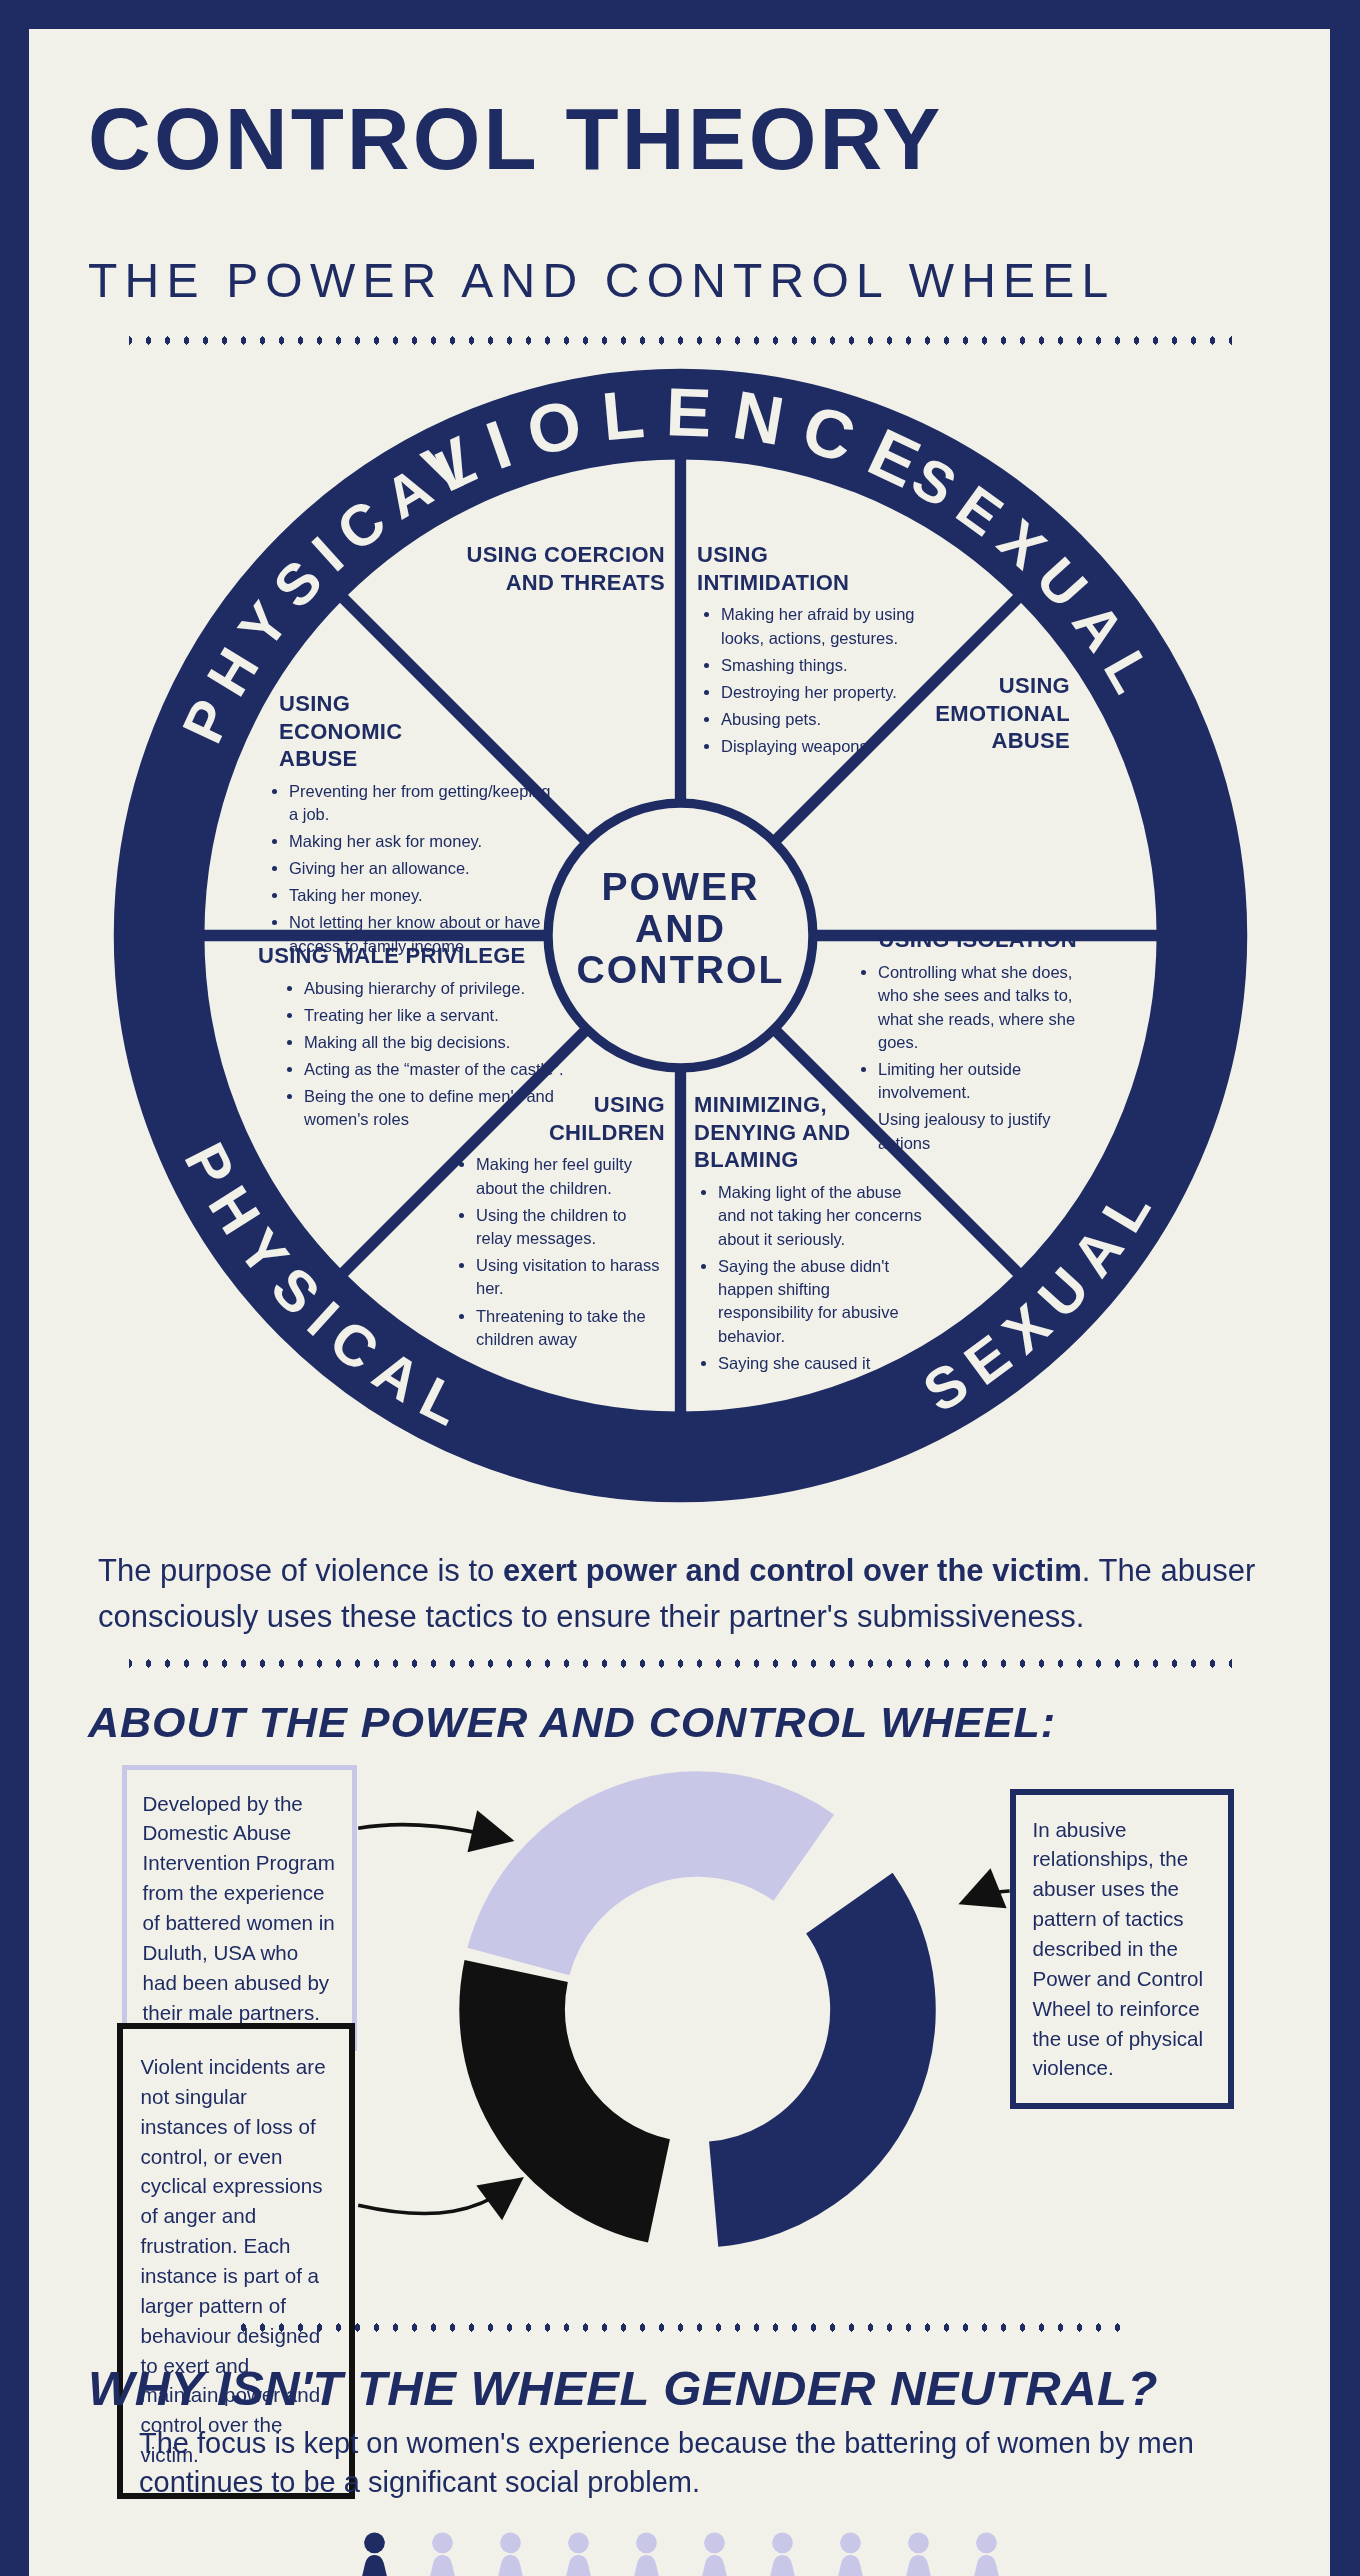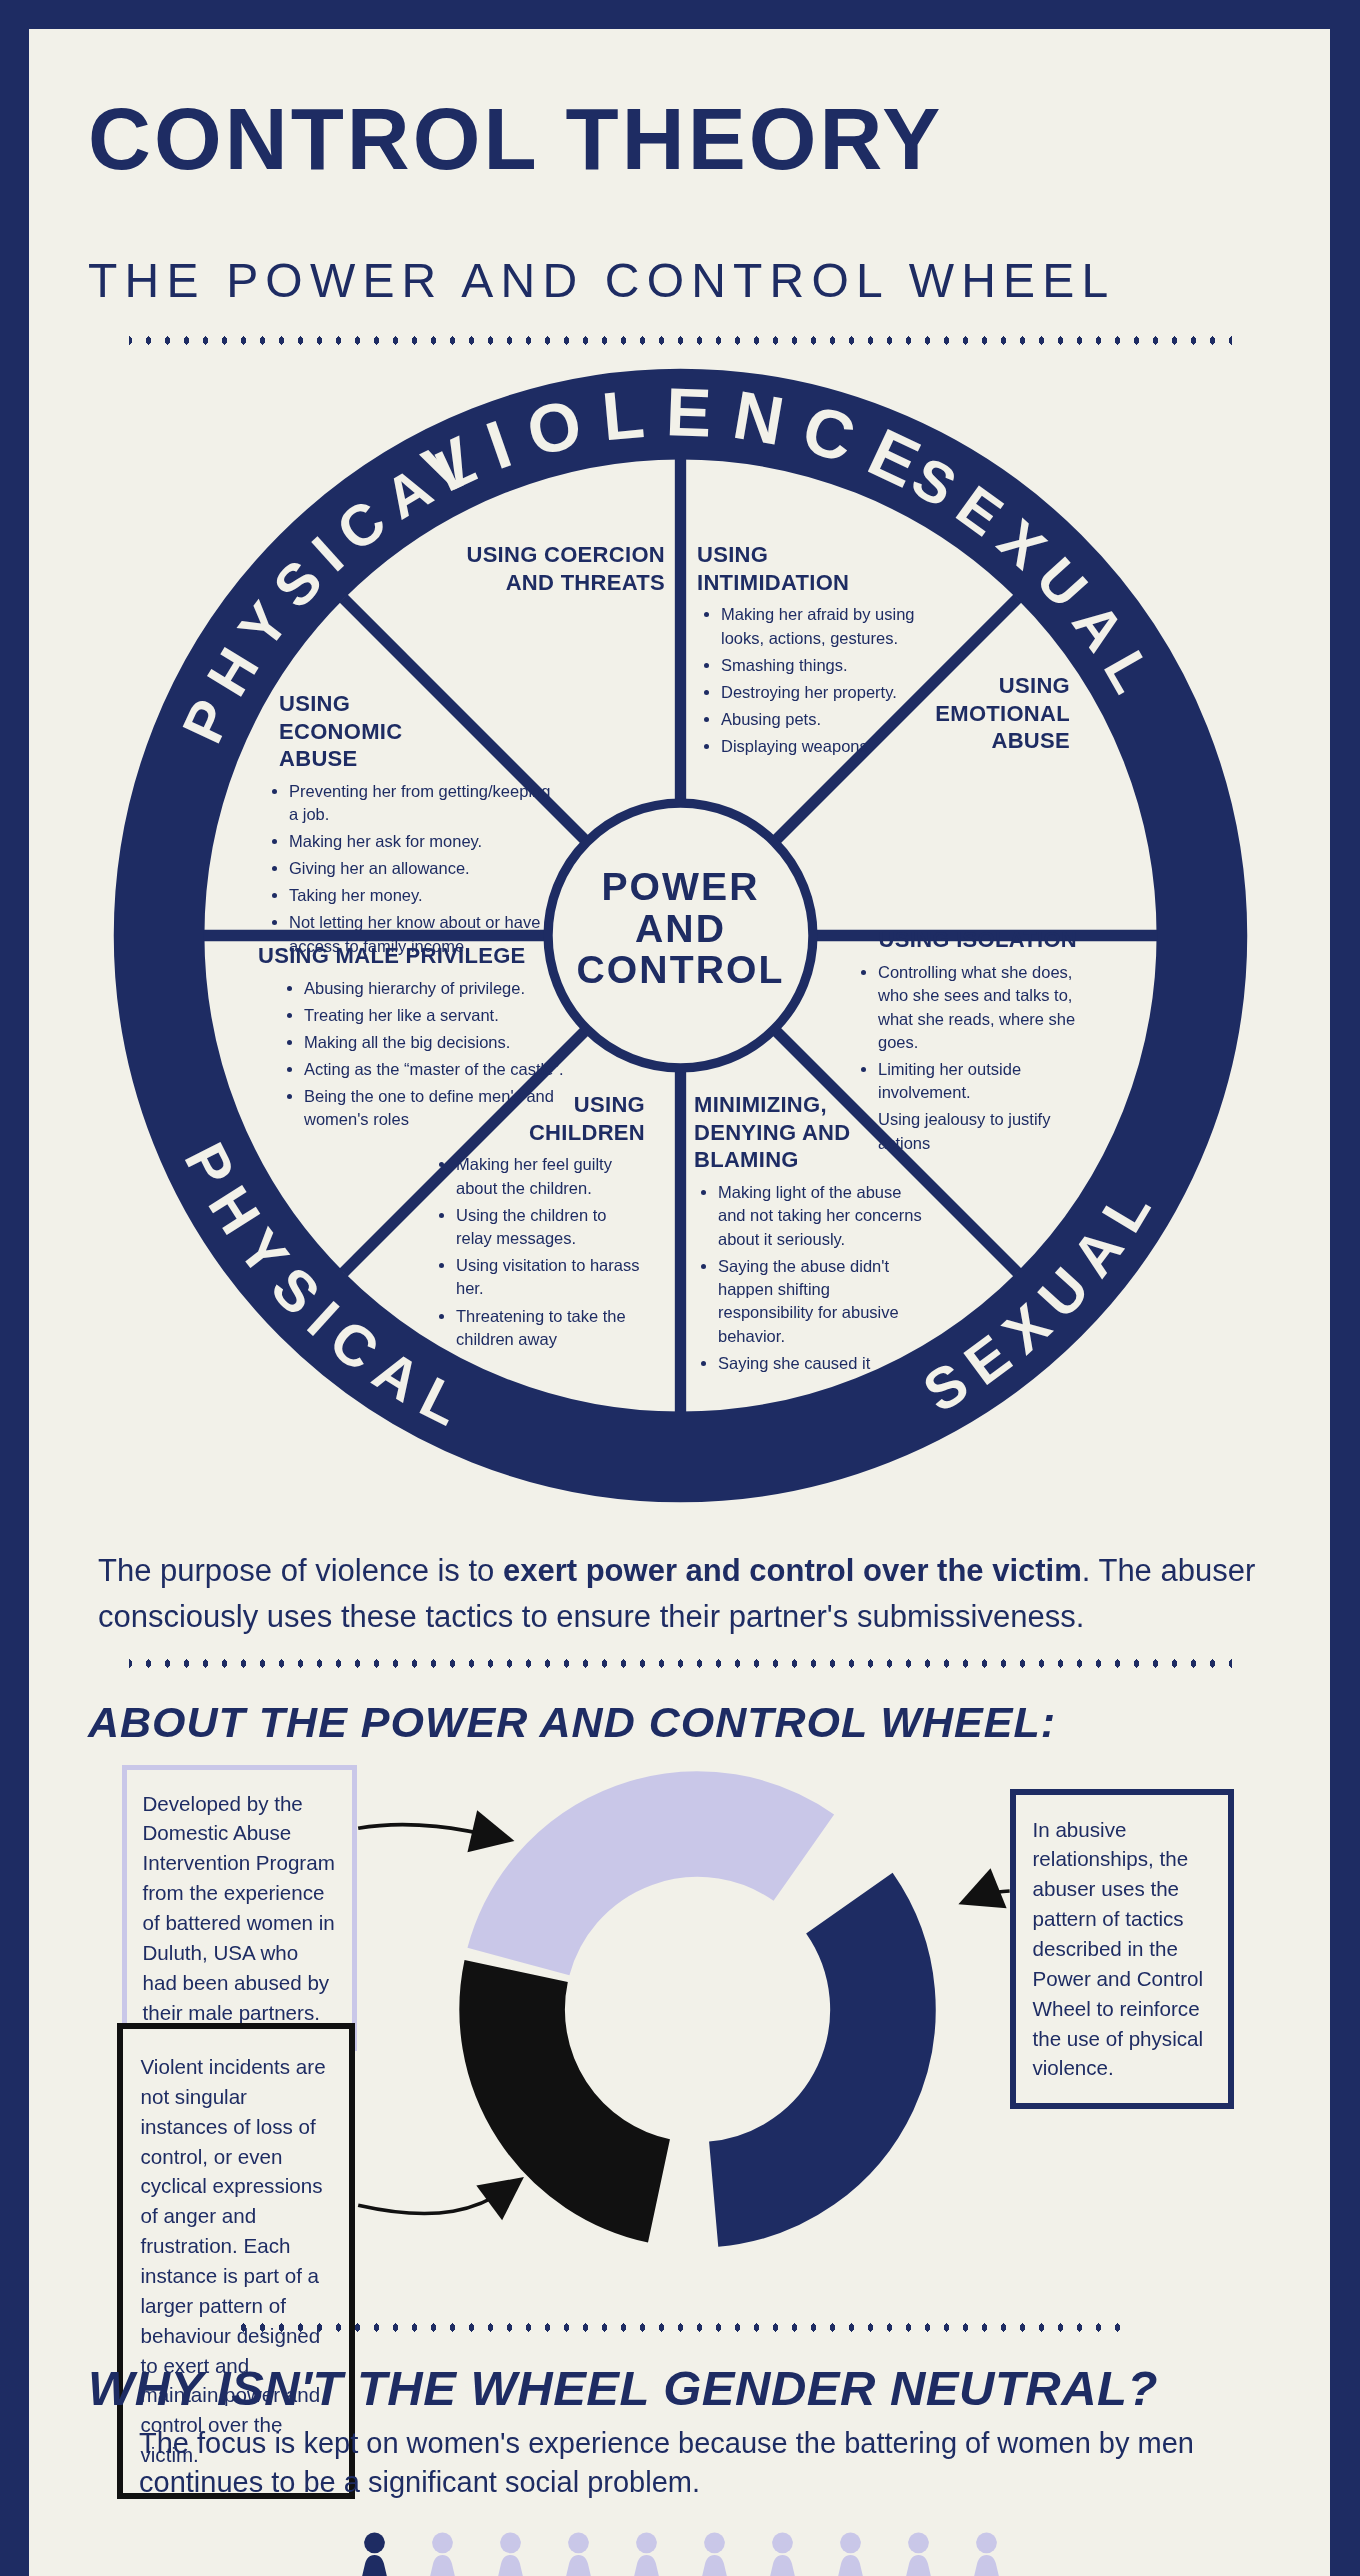--- a/index.html
+++ b/index.html
@@ -135,21 +135,21 @@
     </ul>
 </div>
 <div class="abs seg" style="left:854px;top:926px;width:223px">
   <div class="seg-title t-center">USING ISOLATION</div>
   <ul>
       <li>Controlling what she does, who she sees and talks to, what she reads, where she goes.</li>
       <li>Limiting her outside involvement.</li>
       <li>Using jealousy to justify actions</li>
     </ul>
 </div>
-<div class="abs seg" style="left:432px;top:1091px;width:213px">
+<div class="abs seg" style="left:452px;top:1091px;width:213px">
   <div class="seg-title t-right mw" style="max-width:129px;margin-left:auto">USING CHILDREN</div>
   <ul>
       <li>Making her feel guilty about the children.</li>
       <li>Using the children to relay messages.</li>
       <li>Using visitation to harass her.</li>
       <li>Threatening to take the children away</li>
     </ul>
 </div>
 <div class="abs seg" style="left:694px;top:1091px;width:233px">
   <div class="seg-title mw" style="max-width:160px">MINIMIZING, DENYING AND BLAMING</div>

